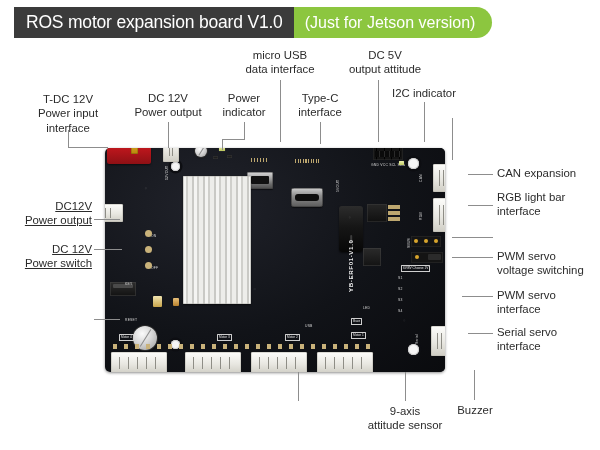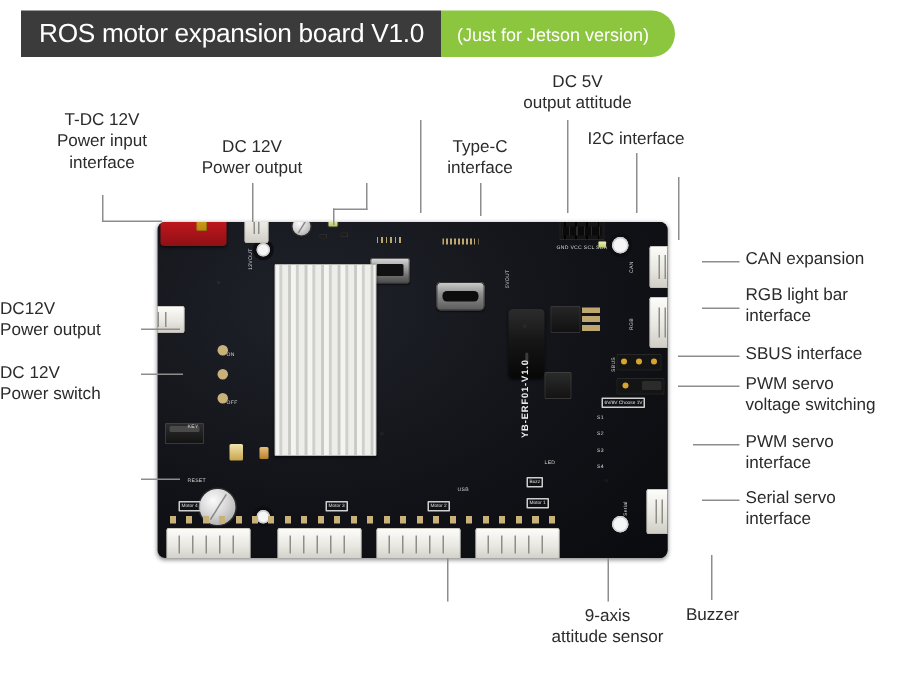--- a/index.html
+++ b/index.html
@@ -18,31 +18,31 @@
   .banner-dark{
     background:#3b3b3b;color:#ffffff;
     display:flex;align-items:center;
     padding:0 11px 0 12px;
     font-size:17.5px;letter-spacing:-0.2px;white-space:nowrap;
   }
   .banner-green{
     background:#8cc63f;color:#ffffff;
     display:flex;align-items:center;
     padding:0 17px 0 11px;
-    font-size:12px;white-space:nowrap;
+    font-size:16px;white-space:nowrap;
     border-top-right-radius:16px;border-bottom-right-radius:16px;
   }
 
   
   .lbl{
     position:absolute;color:#2b2b2b;font-size:11.4px;line-height:14.4px;
     white-space:pre-line;
   }
   .lbl.c{text-align:center;}
-  .lbl.r{}
+  .lbl.r{text-align:right;text-decoration:underline;}
   .lbl.l{text-align:left;}
 
   
   .ln{position:absolute;background:#8d8d8d;}
   .ln.v{width:1px;}
   .ln.h{height:1px;}
 
   
   .pcb{
     position:absolute;left:105px;top:148px;width:340px;height:224px;
@@ -290,57 +290,60 @@
     </div>
     <div class="white-jst c-abs" style="left:212px;top:204px;width:56px;height:22px;">
       <i style="left:8px;"></i>
         <i style="left:17px;"></i>
         <i style="left:26px;"></i>
         <i style="left:35px;"></i>
         <i style="left:44px;"></i>
     </div>
   </div>
 
-  <div class="lbl c" style="left:16px;top:73px;width:104px;">T-DC 12V
+  <div class="lbl c" style="left:16px;top:92px;width:104px;">T-DC 12V
 Power input
 interface</div>
   <div class="ln v" style="left:68px;top:130px;height:18px;"></div>
   <div class="ln h" style="left:68px;top:147px;width:40px;"></div>
 
   <div class="lbl c" style="left:122px;top:91px;width:92px;">DC 12V
 Power output</div>
   <div class="ln v" style="left:168px;top:122px;height:26px;"></div>
 
+  <div class="lbl c" style="left:206px;top:91px;width:76px;">Power
+indicator</div>
   <div class="ln v" style="left:244px;top:122px;height:18px;"></div>
   <div class="ln h" style="left:222px;top:139px;width:23px;"></div>
   <div class="ln v" style="left:222px;top:139px;height:11px;"></div>
 
+  <div class="lbl c" style="left:228px;top:48px;width:104px;">micro USB
+data interface</div>
   <div class="ln v" style="left:280px;top:80px;height:62px;"></div>
 
   <div class="lbl c" style="left:288px;top:91px;width:64px;">Type-C
 interface</div>
   <div class="ln v" style="left:320px;top:122px;height:22px;"></div>
 
   <div class="lbl c" style="left:330px;top:48px;width:110px;">DC 5V
 output attitude</div>
   <div class="ln v" style="left:378px;top:80px;height:62px;"></div>
 
-  <div class="lbl c" style="left:376px;top:86px;width:96px;">I2C interface</div>
+  <div class="lbl c" style="left:376px;top:86px;width:96px;">I2C indicator</div>
   <div class="ln v" style="left:424px;top:102px;height:40px;"></div>
 
   <div class="ln v" style="left:452px;top:118px;height:42px;"></div>
 
   <div class="lbl l" style="left:497px;top:166px;width:100px;">CAN expansion</div>
   <div class="ln h" style="left:468px;top:174px;width:25px;"></div>
 
   <div class="lbl l" style="left:497px;top:190px;width:100px;">RGB light bar
 interface</div>
   <div class="ln h" style="left:468px;top:205px;width:25px;"></div>
 
-  <div class="lbl l" style="left:497px;top:229px;width:100px;">SBUS interface</div>
   <div class="ln h" style="left:452px;top:237px;width:41px;"></div>
 
   <div class="lbl l" style="left:497px;top:249px;width:104px;">PWM servo
 voltage switching</div>
   <div class="ln h" style="left:452px;top:257px;width:41px;"></div>
 
   <div class="lbl l" style="left:497px;top:288px;width:100px;">PWM servo
 interface</div>
   <div class="ln h" style="left:462px;top:296px;width:31px;"></div>
 

